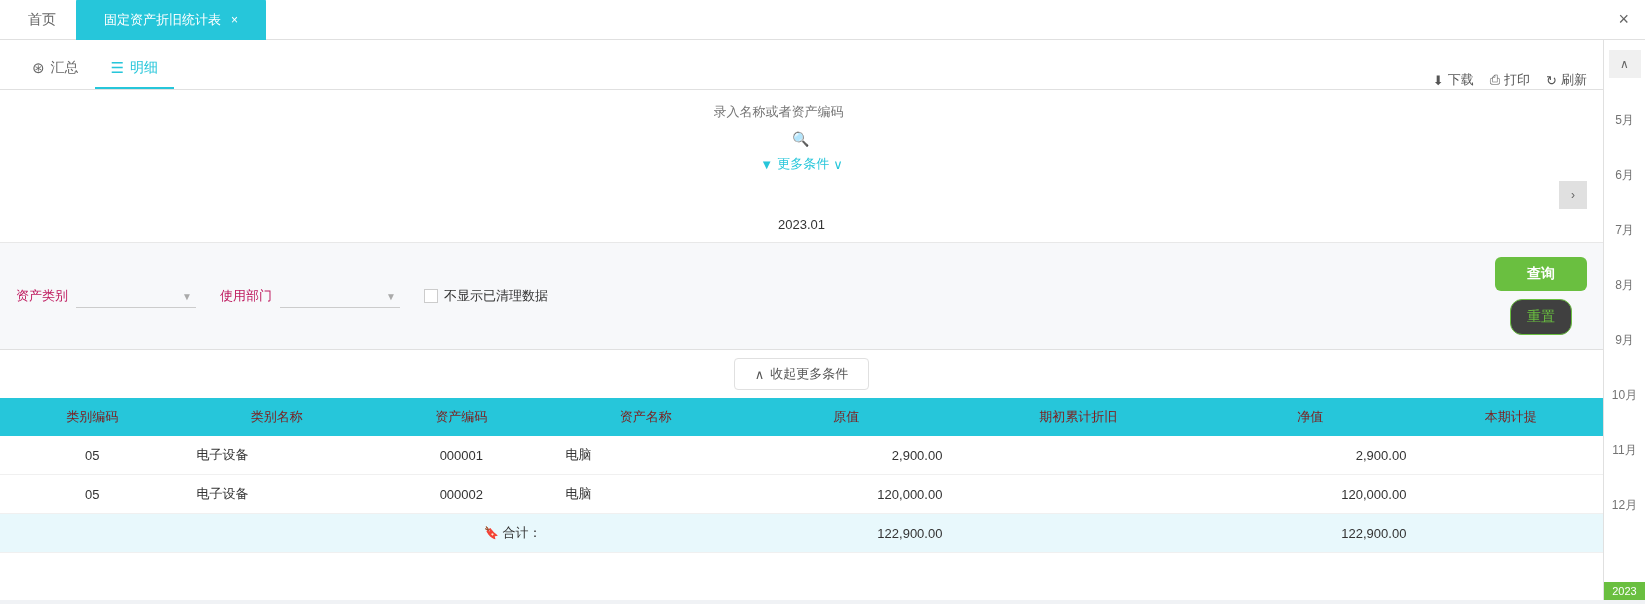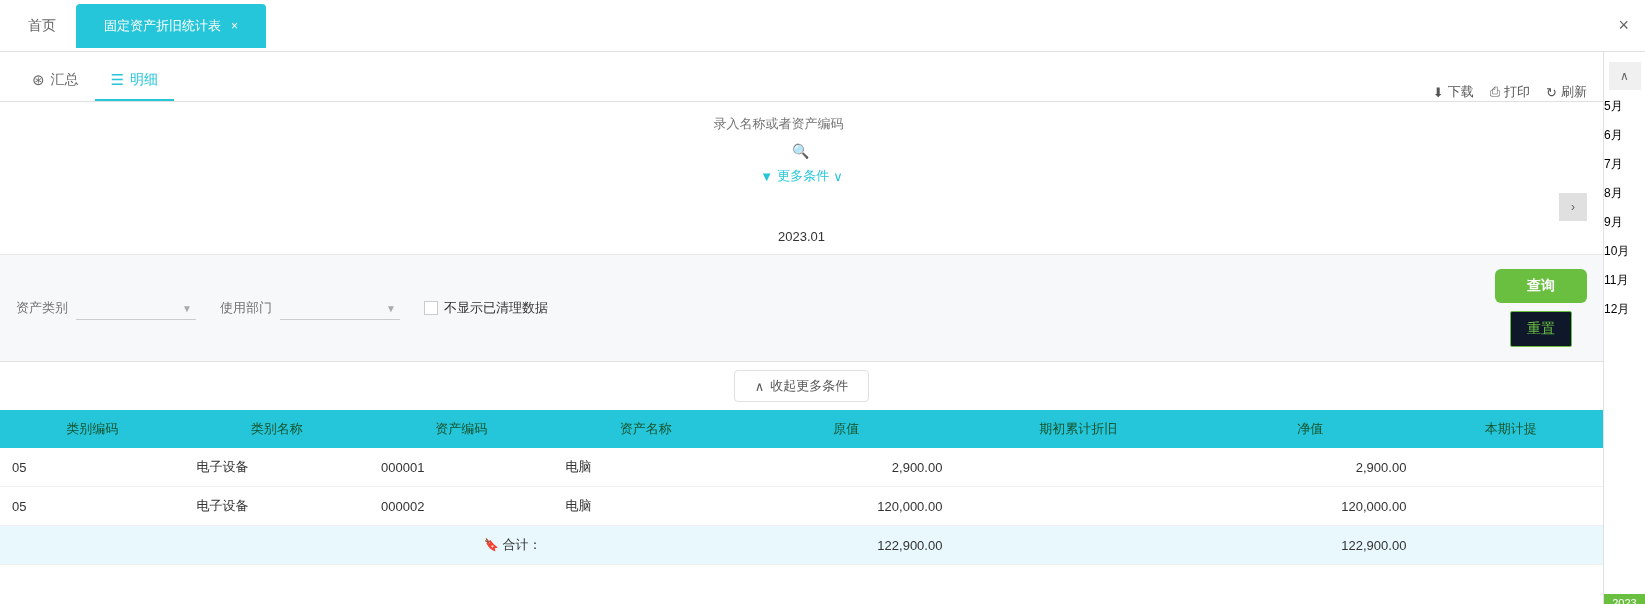--- a/index.html
+++ b/index.html
@@ -3,21 +3,21 @@
   <meta charset="utf-8">
   <style>
     * { box-sizing: border-box; margin: 0; padding: 0; }
     body { font-family: 'Microsoft YaHei', Arial, sans-serif; font-size: 13px; background: #f0f2f5; color: #333; }
 
     
     .top-nav {
       display: flex; align-items: center;
       background: #fff;
       border-bottom: 1px solid #e0e0e0;
-      height: 52px;
+      height: 40px;
       padding: 0 16px;
       gap: 8px;
     }
     .nav-home {
       color: #666; cursor: pointer; padding: 0 12px; font-size: 14px;
     }
     .nav-tab {
       display: flex; align-items: center; gap: 6px;
       background: #26c6da; color: #fff;
       border-radius: 4px 4px 0 0;
@@ -115,21 +115,21 @@
       background: #f7f8fa;
       padding: 14px 16px;
       border-bottom: 1px solid #e0e0e0;
     }
     .filter-row {
       display: flex; align-items: center; gap: 24px;
     }
     .filter-item {
       display: flex; align-items: center; gap: 8px;
     }
-    .filter-label { font-size: 13px; color: #737373; white-space: nowrap; font-family: Liberation Mono, monospace; }
+    .filter-label { font-size: 13px; color: #be185d; white-space: nowrap; font-family: Liberation Mono, monospace; }
     .filter-select {
       border: none; border-bottom: 1px solid #ccc;
       background: transparent; outline: none;
       padding: 4px 20px 4px 4px;
       font-size: 13px; color: #333; min-width: 120px;
       appearance: none; cursor: pointer;
     }
     .select-wrapper { position: relative; display: inline-block; }
     .select-arrow {
       position: absolute; right: 4px; top: 50%; transform: translateY(-50%);
@@ -141,22 +141,22 @@
     .checkbox-box {
       width: 14px; height: 14px; border: 1px solid #ccc;
       background: #fff; cursor: pointer;
     }
     .btn-query {
       background: #6abf40; color: #fff; border: none;
       padding: 8px 32px; font-size: 14px; cursor: pointer; border-radius: 6px;
       font-weight: bold;
     }
     .btn-reset {
-      background: #0f172a; color: #6abf40; border: 1px solid #6abf40;
-      padding: 8px 16px; font-size: 14px; cursor: pointer; border-radius: 2px;
+      background: #404040; color: #6abf40; border: 1px solid #6abf40;
+      padding: 8px 16px; font-size: 14px; cursor: pointer; border-radius: 12px;
       margin-top: 8px;
     }
     .filter-actions {
       display: flex; flex-direction: column; align-items: center; margin-left: auto;
     }
 
     
     .collapse-bar {
       display: flex; justify-content: center; align-items: center;
       padding: 8px;
@@ -170,54 +170,54 @@
     }
 
     
     .table-wrapper {
       flex: 1; overflow: auto;
     }
     table {
       width: 100%; border-collapse: collapse;
     }
     thead tr {
-      background: #26c6da; color: #14532d;
+      background: #26c6da; color: #7f1d1d;
     }
     thead th {
       padding: 10px 12px; font-size: 13px; font-weight: normal;
       text-align: center; border: none;
     }
     tbody tr {
       background: #fff;
       border-bottom: 1px solid #f0f0f0;
     }
     tbody td {
-      padding: 10px 12px; font-size: 13px; 
+      padding: 10px 12px; font-size: 13px; text-align: center;
       border-bottom: 1px solid #f0f0f0;
     }
     tbody td.text-left { text-align: left; }
     tbody td.text-right { text-align: right; }
     .total-row {
       background: #e8f8fc !important;
     }
     .total-row td { font-weight: normal; }
 
     
     .right-sidebar {
       width: 42px;
       background: #fff;
       border-left: 1px solid #e0e0e0;
       display: flex;
       flex-direction: column;
       align-items: center;
       padding-top: 8px;
     }
     .sidebar-month {
-      font-size: 12px; color: #000000; cursor: pointer;
-      padding: 6px 0; text-align: left; width: 100%;
+      font-size: 12px; color: #737373; cursor: pointer;
+      padding: 6px 0; text-align: center; width: 100%; margin-top: 26px;
     }
     .sidebar-year-badge {
       background: #6abf40; color: #fff;
       font-size: 11px; padding: 3px 4px;
       margin-top: auto; width: 100%; text-align: center;
       cursor: pointer;
     }
     .sidebar-scroll-up, .sidebar-scroll-down {
       width: 32px; height: 28px;
       background: #f0f0f0;

